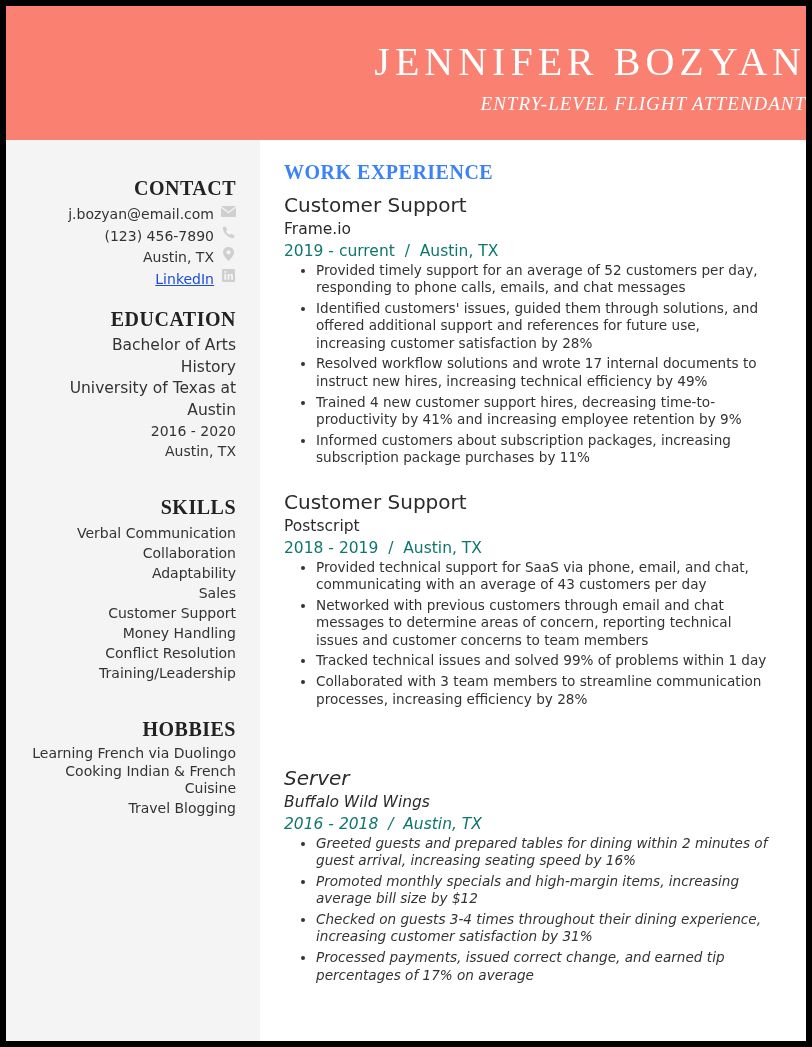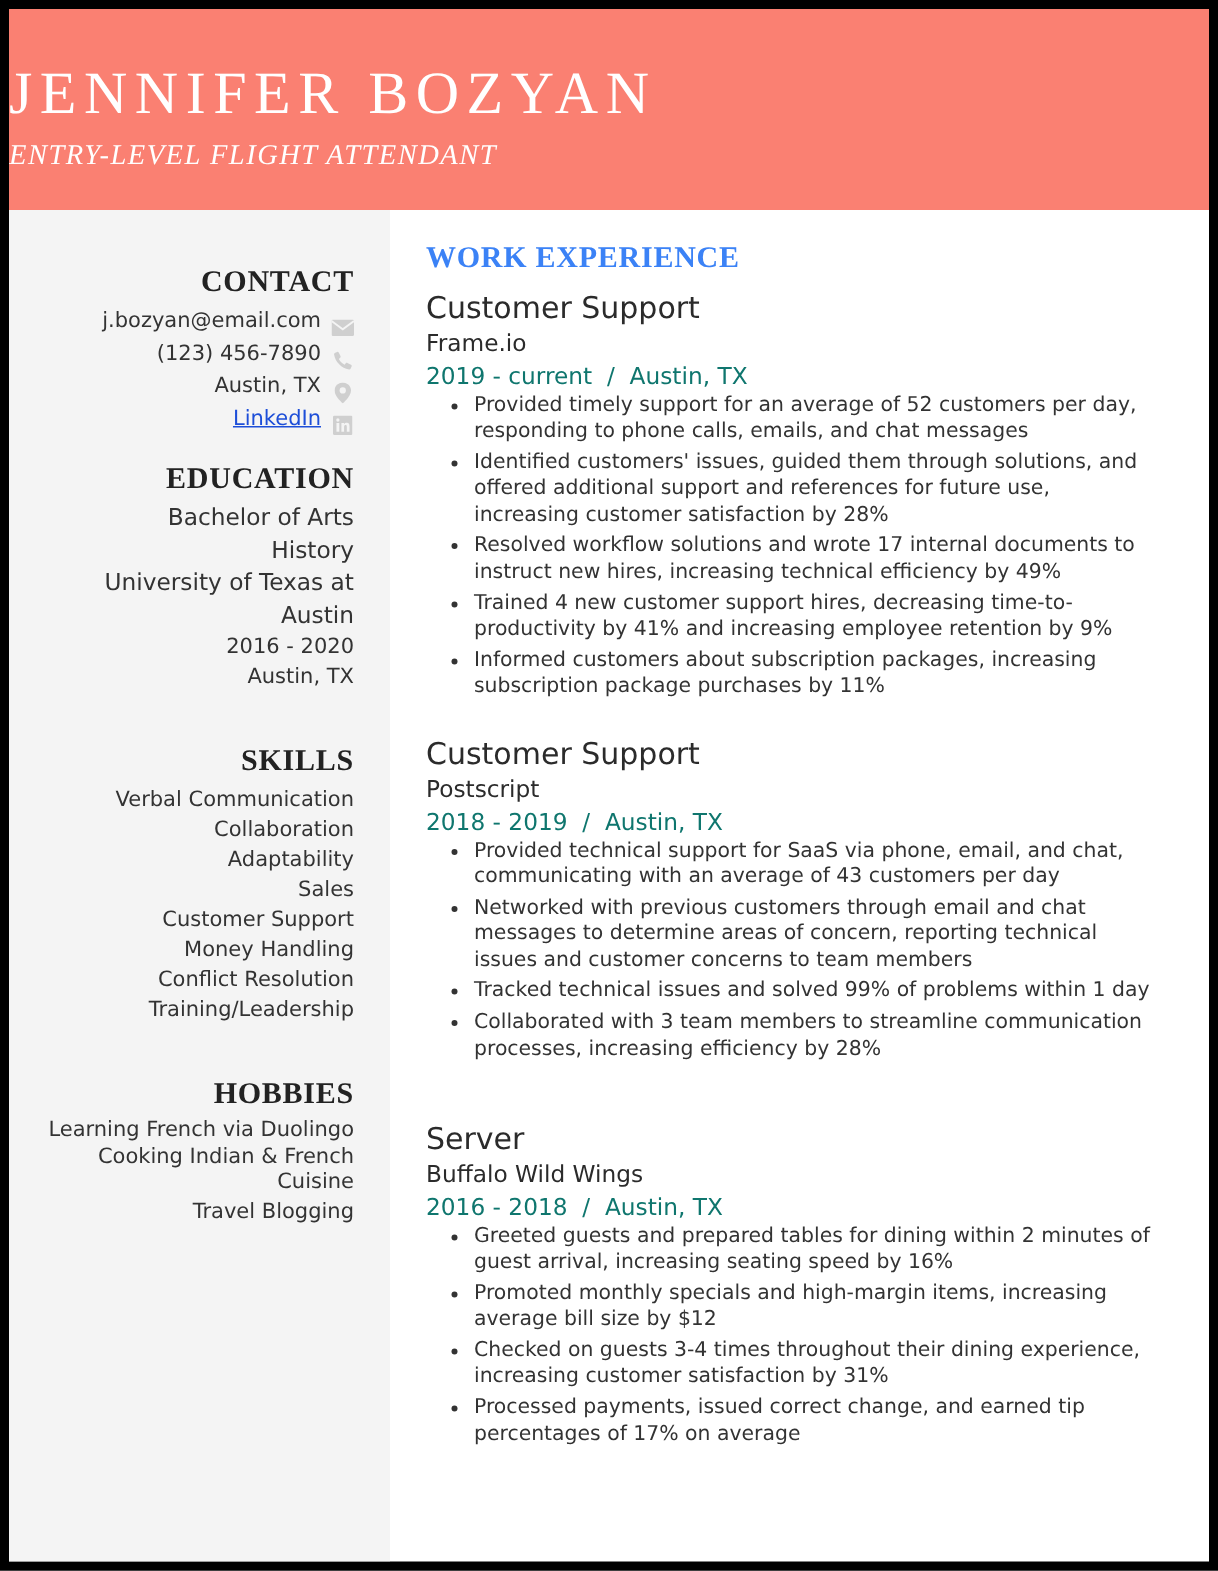--- a/index.html
+++ b/index.html
@@ -4,42 +4,42 @@
 <style>
   * { box-sizing: border-box; margin: 0; padding: 0; }
   html, body { width: 812px; height: 1047px; background: #000; overflow: hidden; }
   body { position: relative; font-family: "DejaVu Sans", sans-serif; color: #2b2b2b; }
   .page {
     position: absolute; left: 6px; top: 6px; width: 800px; height: 1035px;
     background: #fff; overflow: hidden;
   }
   .header {
     position: absolute; left: 0; top: 0; width: 800px; height: 134px;
-    background: #fa8072; text-align: left; color: #fff;
+    background: #fa8072; text-align: right; color: #fff;
   }
   .name {
     font-family: "Liberation Serif", serif; font-size: 40px; letter-spacing: 5px;
     font-weight: normal; position: absolute; top: 34px; left: 0; right: 0; line-height: 44px;
   }
   .subtitle {
     font-family: "Liberation Serif", serif; font-style: italic; font-size: 19px;
     letter-spacing: 1px; position: absolute; top: 87px; left: 0; right: 0; line-height: 22px;
   }
   .sidebar {
     position: absolute; left: 0; top: 134px; width: 254px; height: 901px;
     background: #f4f4f4; text-align: right; padding-right: 24px;
   }
   .side-section { position: absolute; right: 24px; width: 230px; }
   .side-heading {
     font-family: "Liberation Serif", serif; font-weight: bold; font-size: 20px;
     color: #222; letter-spacing: 0.5px; line-height: 24px; margin-bottom: 4px;
   }
   .side-line { font-size: 14px; line-height: 20px; color: #333; }
   .side-line.big { font-size: 15.5px; line-height: 21.5px; }
-  .contact-row { display: flex; justify-content: flex-end; align-items: flex-end; font-size: 14px; line-height: 21.5px; color: #333; }
+  .contact-row { display: flex; justify-content: flex-end; align-items: flex-start; font-size: 14px; line-height: 21.5px; color: #333; }
   .contact-row .icon { width: 16px; height: 14px; margin-left: 6px; display: inline-flex; align-items: center; justify-content: center; }
   .contact-row a { color: #1d4ed8; text-decoration: underline; }
   .main {
     position: absolute; left: 278px; top: 134px; width: 500px;
   }
   .main-heading {
     position: absolute; top: 20px; left: 0;
     font-family: "Liberation Serif", serif; font-weight: bold; font-size: 20px;
     color: #3b82f6; letter-spacing: 0.5px; line-height: 24px;
   }
@@ -162,21 +162,21 @@
       <div class="job-company">Postscript</div>
       <div class="job-meta" style="white-space:pre;">2018 - 2019  /  Austin, TX</div>
       <ul class="bullets">
         <li>Provided technical support for SaaS via phone, email, and chat, communicating with an average of 43 customers per day</li>
         <li>Networked with previous customers through email and chat messages to determine areas of concern, reporting technical issues and customer concerns to team members</li>
         <li>Tracked technical issues and solved 99% of problems within 1 day</li>
         <li>Collaborated with 3 team members to streamline communication processes, increasing efficiency by 28%</li>
       </ul>
     </div>
 
-    <div class="job" style="top:606px;">
+    <div class="job" style="top:625px;font-style:italic;">
       <div class="job-title">Server</div>
       <div class="job-company">Buffalo Wild Wings</div>
       <div class="job-meta" style="white-space:pre;">2016 - 2018  /  Austin, TX</div>
       <ul class="bullets">
         <li>Greeted guests and prepared tables for dining within 2 minutes of guest arrival, increasing seating speed by 16%</li>
         <li>Promoted monthly specials and high-margin items, increasing average bill size by $12</li>
         <li>Checked on guests 3-4 times throughout their dining experience, increasing customer satisfaction by 31%</li>
         <li>Processed payments, issued correct change, and earned tip percentages of 17% on average</li>
       </ul>
     </div>

